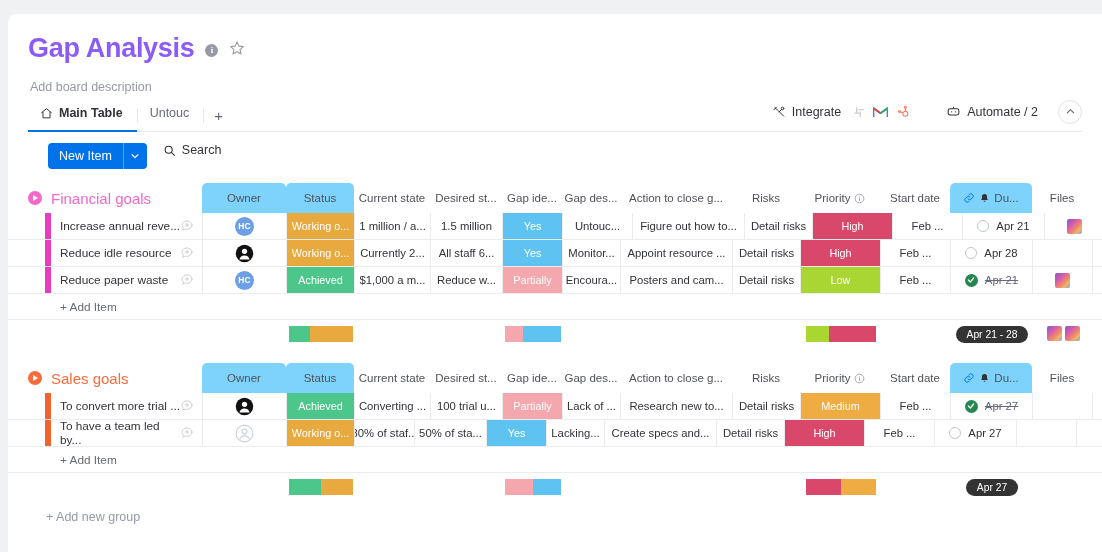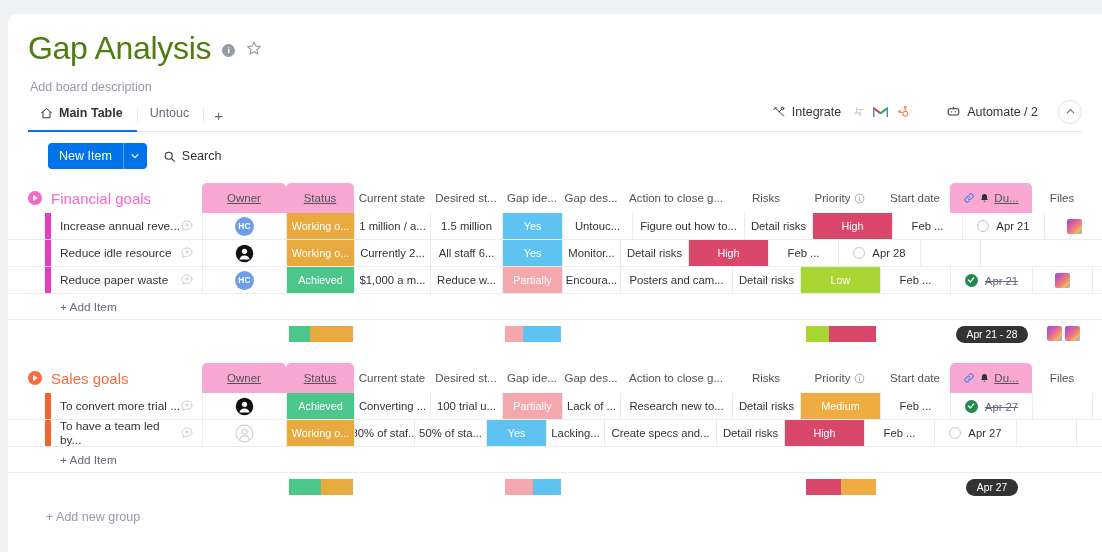--- a/index.html
+++ b/index.html
@@ -26,21 +26,21 @@
     width: 1094px; height: 538px;
     background: #ffffff;
     border-top-left-radius: 9px;
     overflow: hidden;
   }
 
   
   .hdr { padding: 18px 0 0 20px; position: relative; }
   .title-row { display: flex; align-items: center; gap: 11px; }
   .board-title {
-    font-size: 32px; font-weight: normal; color: #4d7c0f; letter-spacing: -0.3px;
+    font-size: 27px; font-weight: bold; color: #8b5cf6; letter-spacing: -0.3px;
     line-height: 32px;
   }
   .info-dot {
     width: 13px; height: 13px; border-radius: 50%; background: #9699a6;
     display: inline-flex; align-items: center; justify-content: center;
     color: #fff; font-size: 9px; font-weight: bold; font-family: "Liberation Serif", serif;
     margin-top: 4px;
   }
   .star-ico { margin-top: 3px; }
   .board-desc {
@@ -82,21 +82,21 @@
     display: flex; align-items: center; justify-content: center;
     font-size: 11px;
   }
   .collapse-btn {
     width: 24px; height: 24px; border-radius: 50%; border: 1px solid #e0e2e8;
     display: flex; align-items: center; justify-content: center; margin-left: 12px;
     cursor: pointer; background: #fff;
   }
 
   
-  .actionbar { display: flex; align-items: center; gap: 16px; padding: 11px 0 0 20px; }
+  .actionbar { display: flex; align-items: flex-start; gap: 16px; padding: 11px 0 0 20px; }
   .newitem {
     display: flex; align-items: stretch; background: #0073ea; border-radius: 4px;
     overflow: hidden; height: 26px; cursor: pointer;
   }
   .newitem-lbl {
     color: #fff; font-size: 12.5px; padding: 0 11px; display: flex; align-items: center;
   }
   .newitem-caret {
     width: 24px; display: flex; align-items: center; justify-content: center;
     border-left: 1px solid rgba(255,255,255,.35);
@@ -123,21 +123,21 @@
     border-top: 3.5px solid transparent; border-bottom: 3.5px solid transparent;
     margin-left: 1px;
   }
   .grp-name { font-size: 15px; }
   .hdr-cells { display: flex; align-items: center; height: 30px; }
   .hcell {
     font-size: 11.5px; color: #505258; text-align: center;
     display: flex; align-items: center; justify-content: center; gap: 4px;
     height: 30px;
   }
-  .hcell.shaded { background: #f9a8d4; border-radius: 5px 5px 0 0; text-decoration: underline; }
+  .hcell.shaded { background: #7dd3fc; border-radius: 5px 5px 0 0; }
 
   .row {
     display: flex; align-items: stretch; height: 27px;
     border-bottom: 1px solid #eaeced;
   }
   .rowcolor { width: 6px; flex: none; margin-left: 37px; }
   .cell-name {
     flex: none; display: flex; align-items: center; justify-content: space-between;
     padding: 0 8px 0 9px; font-size: 11.8px; color: #323338;
     background: #fff; border-right: 1px solid #eaeced;
@@ -167,21 +167,21 @@
   }
   .thumbs { display: flex; gap: 3px; }
 
   .avatar {
     width: 19px; height: 19px; border-radius: 50%;
     display: flex; align-items: center; justify-content: center;
     font-size: 8.5px; color: #fff; font-weight: bold; letter-spacing: .2px;
   }
   .plus-ico { opacity: .5; flex: none; }
   .strike { text-decoration: line-through; color: #676879; }
-  .datecell { display: flex; align-items: flex-end; gap: 7px; }
+  .datecell { display: flex; align-items: center; gap: 7px; }
   .circ-empty {
     width: 12px; height: 12px; border-radius: 50%; border: 1.5px solid #c3c6d4;
   }
   .circ-done {
     width: 13px; height: 13px; border-radius: 50%; background: #258750;
     display: flex; align-items: center; justify-content: center;
   }
   .addgroup {
     font-size: 12.5px; color: #9699a6; padding-left: 38px; margin-top: 8px;
   }
@@ -386,20 +386,21 @@
       <circle cx="12" cy="12" r="11" fill="#111"></circle>
       <circle cx="12" cy="9.3" r="3.3" fill="#fff"></circle>
       <path d="M5.6 19.6a6.6 6.6 0 0 1 12.8 0z" fill="#fff"></path>
               </svg>
             </div>
       <div class="cell status" style="width:68px;background:#e8a93f">Working o...</div>
       <div class="cell plain" style="width:76px">Currently 2...</div>
       <div class="cell plain" style="width:72px">All staff 6...</div>
       <div class="cell status" style="width:60px;background:#5ec3f0">Yes</div>
       <div class="cell plain" style="width:58px">Monitor...</div>
+      <div class="cell plain" style="width:112px">Appoint resource ...</div>
       <div class="cell plain" style="width:68px">Detail risks</div>
       <div class="cell status" style="width:80px;background:#d9486a">High</div>
       <div class="cell plain" style="width:70px">Feb ...</div>
       <div class="cell plain" style="width:82px">
               <span class="datecell">
                 <span class="circ-empty"></span>
      <span class="">Apr 28</span>
               </span>
             </div>
       <div class="cell plain" style="width:60px"></div>

